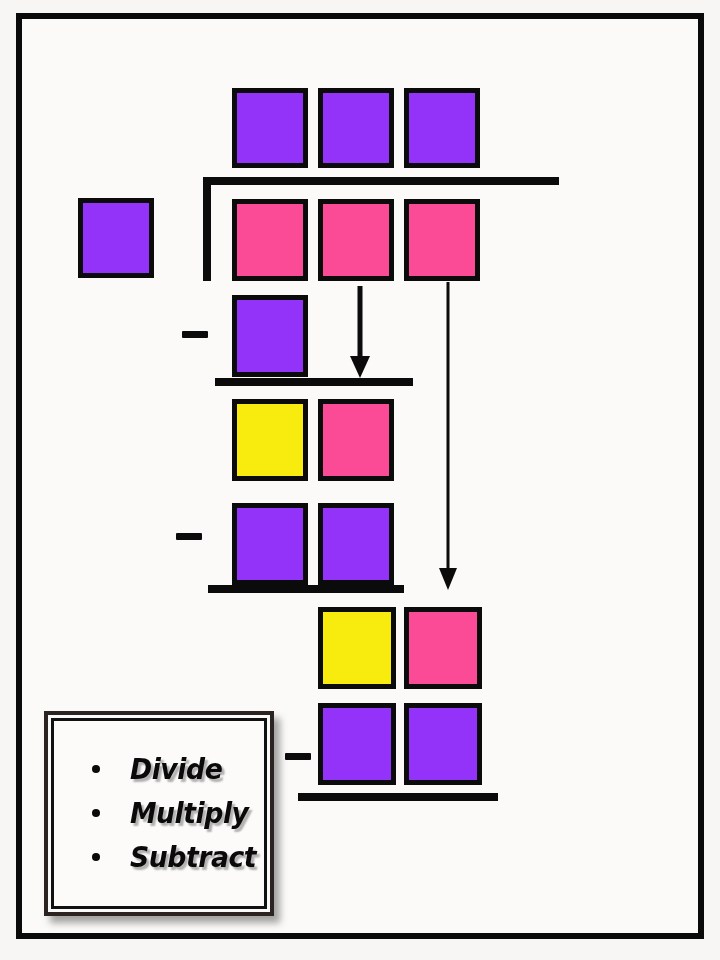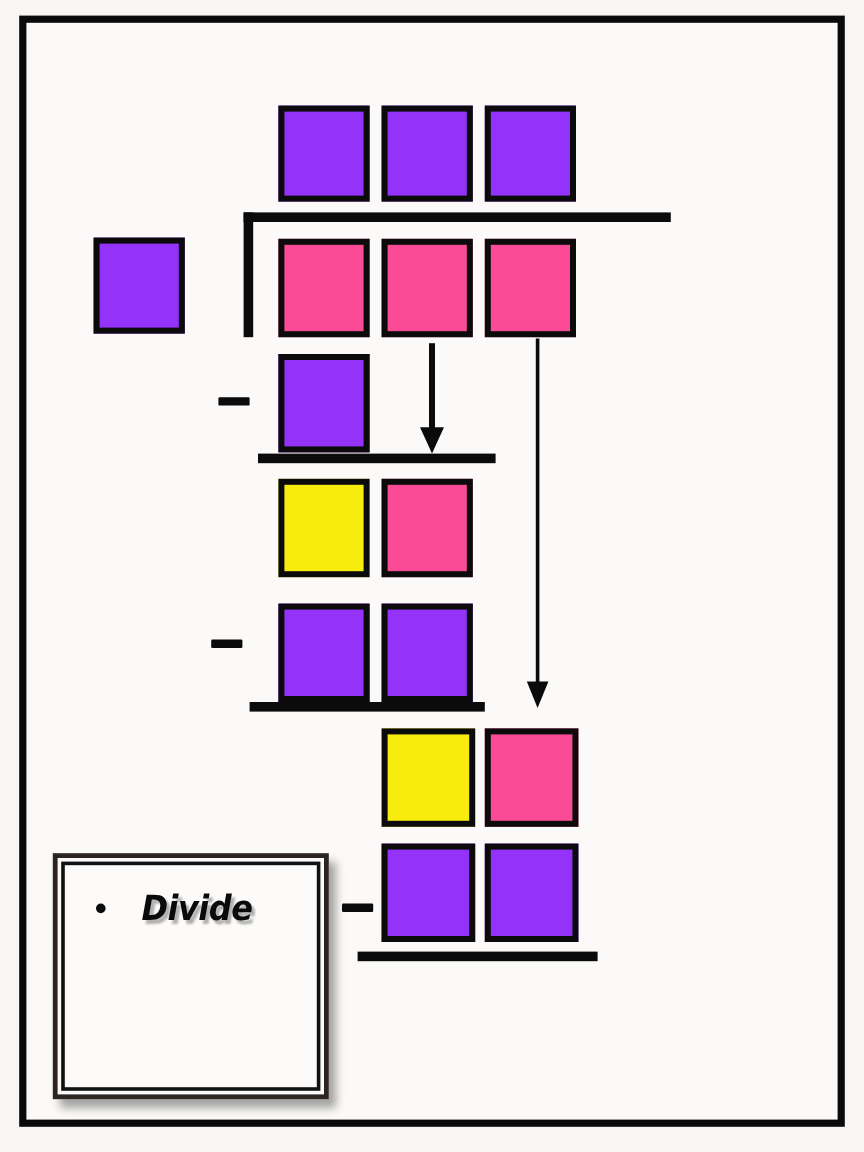--- a/index.html
+++ b/index.html
@@ -82,21 +82,21 @@
   #steps-inner {
     width: 100%;
     height: 100%;
     box-sizing: border-box;
     border: 3px solid #111111;
     background: #fcfbfa;
     padding: 10px 8px 8px 10px;
   }
   #steps-list {
     list-style: none;
-    margin: 4px;
+    margin: 16px;
     padding: 0;
   }
   #steps-list li {
     display: flex;
     align-items: center;
     height: 44px;
   }
   .bullet-dot {
     width: 8px;
     height: 8px;
@@ -173,15 +173,23 @@
 
 </div>
 
 <div id="steps-box">
   <div id="steps-inner">
     <ul id="steps-list">
       <li>
         <span class="bullet-dot"></span>
         <span class="step-label">Divide</span>
       </li>
+      <li>
+        <span class="bullet-dot"></span>
+        <span class="step-label">Multiply</span>
+      </li>
+      <li>
+        <span class="bullet-dot"></span>
+        <span class="step-label">Subtract</span>
+      </li>
     </ul>
   </div>
 </div>
 
 </body></html>

